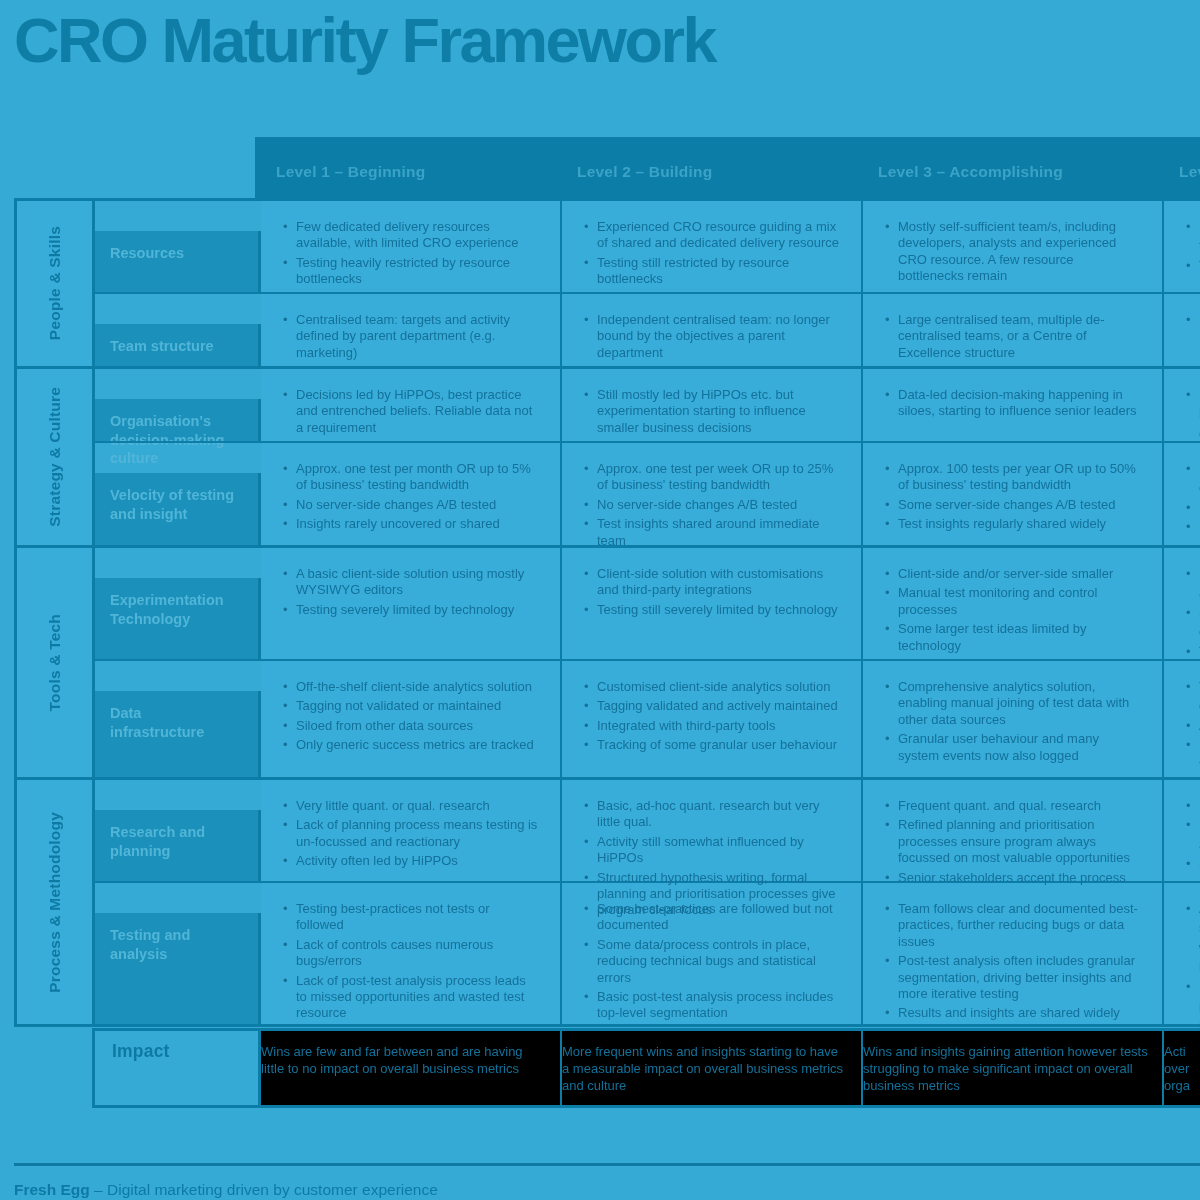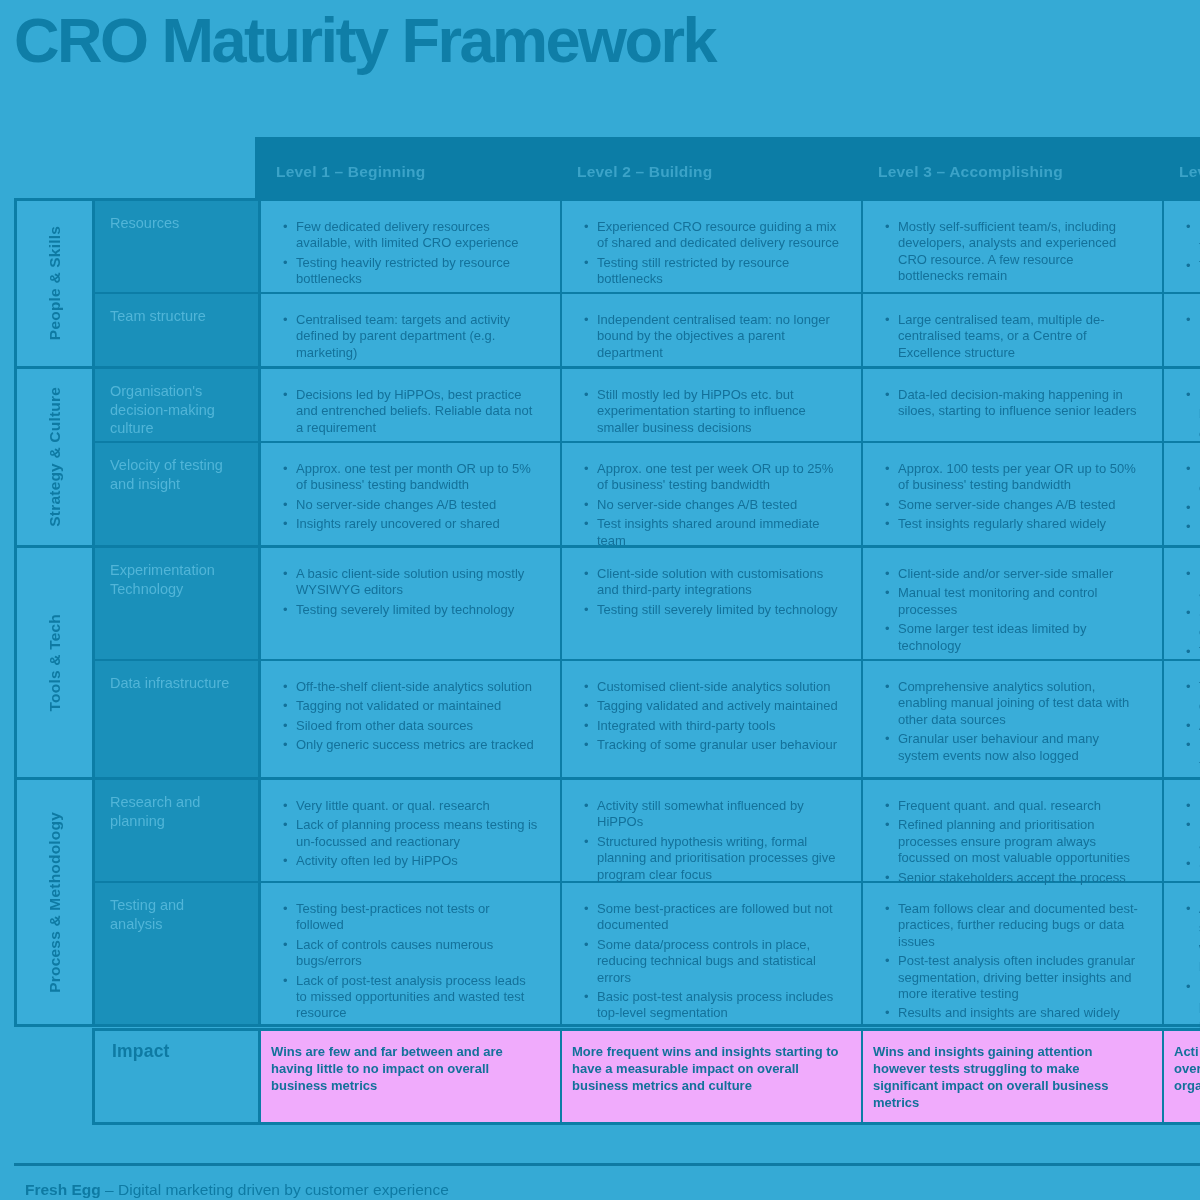--- a/index.html
+++ b/index.html
@@ -38,22 +38,22 @@
   .glabel{
     writing-mode:vertical-rl;transform:rotate(180deg);
     font-weight:700;font-size:15.5px;color:#0e7aa3;letter-spacing:.2px;
     white-space:nowrap;
   }
   .grows{flex:1 1 auto;display:flex;flex-direction:column;}
   .subrow{display:flex;}
   .subrow + .subrow{border-top:2px solid #0c7da6;}
   .rlabel{
     width:166px;flex:0 0 166px;border-right:3px solid #0c7da6;
-    background:#1a90ba;color:#51b5d8;font-weight:400;font-size:14.5px;
-    padding:13px 20px 10px 15px;line-height:1.28;
+    background:#1a90ba;color:#51b5d8;font-weight:700;font-size:14.5px;
+    padding:13px 20px 10px 15px;line-height:1.28;margin-top:30px;
   }
   .cell{
     width:301px;flex:0 0 301px;border-right:2px solid #0c7da6;
     background:#39add9;padding:12px 14px 10px 16px;
   }
   .cell.l4{flex:1 1 auto;border-right:none;}
   .blist{list-style:none;margin:6px;padding:0;}
   .li{
     position:relative;padding-left:13px;margin:0 0 3px 0;
     font-size:13px;line-height:1.26;color:#13719a;
@@ -64,29 +64,29 @@
     margin-left:78px;margin-top:1px;border:3px solid #0c7da6;
     display:flex;min-height:76px;
   }
   .ilabel{
     width:166px;flex:0 0 166px;border-right:3px solid #0c7da6;
     padding:10px 14px 10px 17px;
     color:#0e7aa3;font-weight:800;font-size:17.5px;letter-spacing:.2px;
   }
   .icell{
     width:301px;flex:0 0 301px;border-right:2px solid #0c7da6;
-    background:#f0abfc;padding:13px 14px 10px 10px;
-    font-size:13px;line-height:1.3;color:#13719a;font-weight:bold;
+    background:#000000;padding:13px 14px 10px 0;
+    font-size:13px;line-height:1.3;color:#13719a;
   }
   .icell.l4{flex:1 1 auto;border-right:none;}
   .footer-line{
     position:absolute;left:14px;right:0;top:1163px;height:3px;background:#0e7aa3;
   }
   .footer-text{
-    position:absolute;left:25px;top:1181px;
+    position:absolute;left:14px;top:1181px;
     font-size:15.5px;color:#0e7aa3;
   }
   .footer-text b{font-weight:800;}
 </style>
 </head>
 <body>
 
 <div class="title">CRO Maturity Framework</div>
 
 <div class="table-wrap">
@@ -306,20 +306,21 @@
           <div class="rlabel">Research and planning</div>
           <div class="cell">
               <ul class="blist">
             <li class="li">Very little quant. or qual. research</li>
             <li class="li">Lack of planning process means testing is un-focussed and reactionary</li>
             <li class="li">Activity often led by HiPPOs</li>
           </ul>
             </div>
           <div class="cell">
               <ul class="blist">
+            <li class="li">Basic, ad-hoc quant. research but very little qual.</li>
             <li class="li">Activity still somewhat influenced by HiPPOs</li>
             <li class="li">Structured hypothesis writing, formal planning and prioritisation processes give program clear focus</li>
           </ul>
             </div>
           <div class="cell">
               <ul class="blist">
             <li class="li">Frequent quant. and qual. research</li>
             <li class="li">Refined planning and prioritisation processes ensure program always focussed on most valuable opportunities</li>
             <li class="li">Senior stakeholders accept the process</li>
           </ul>

